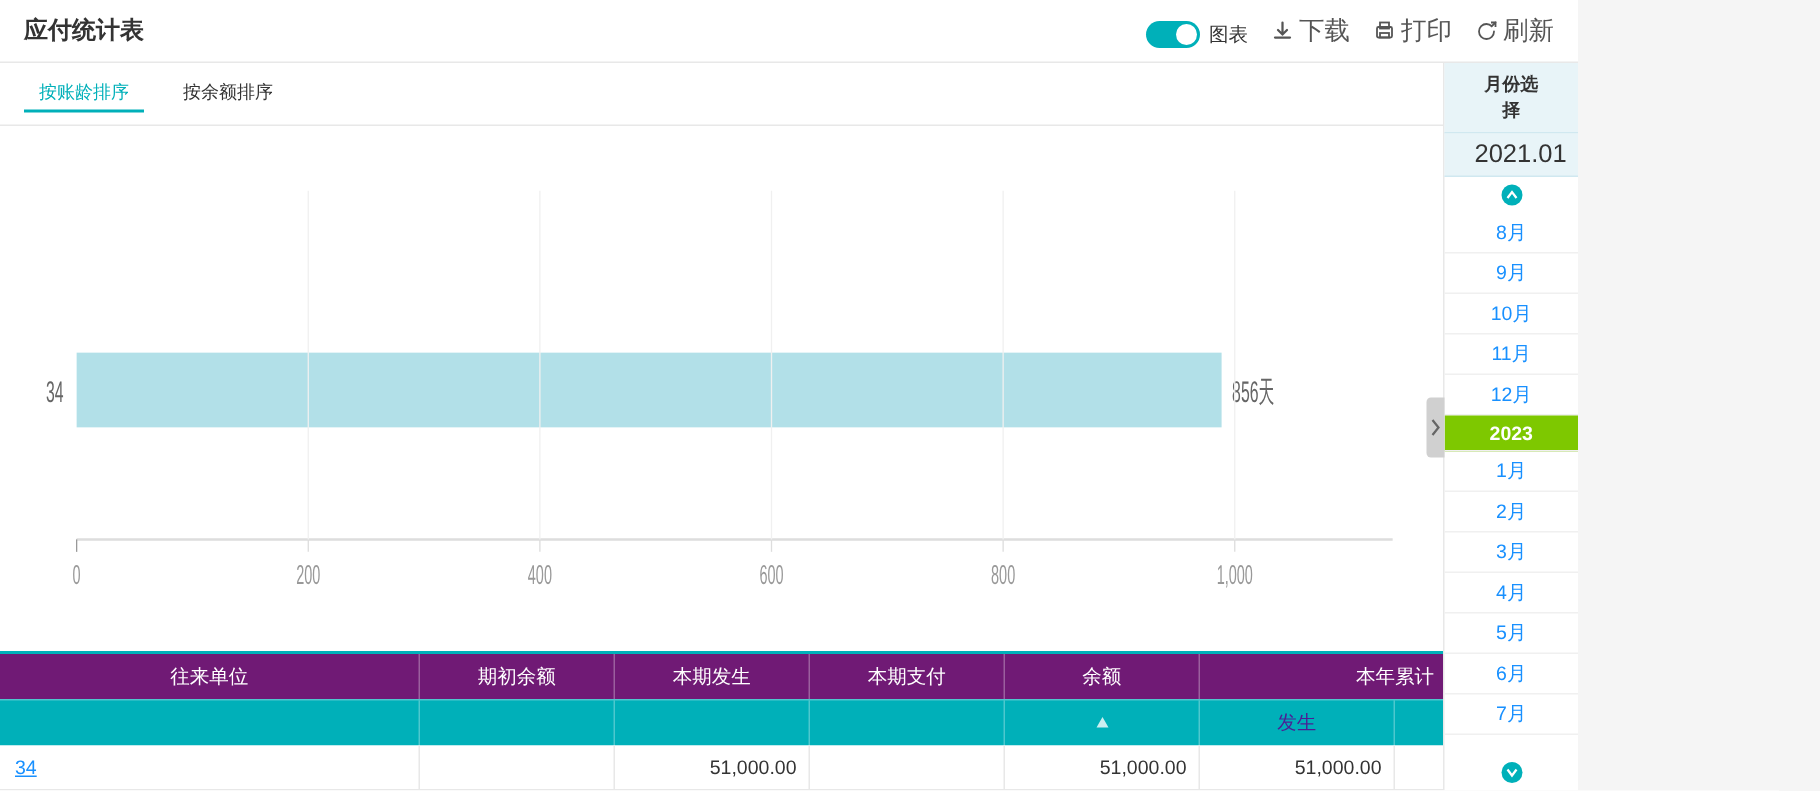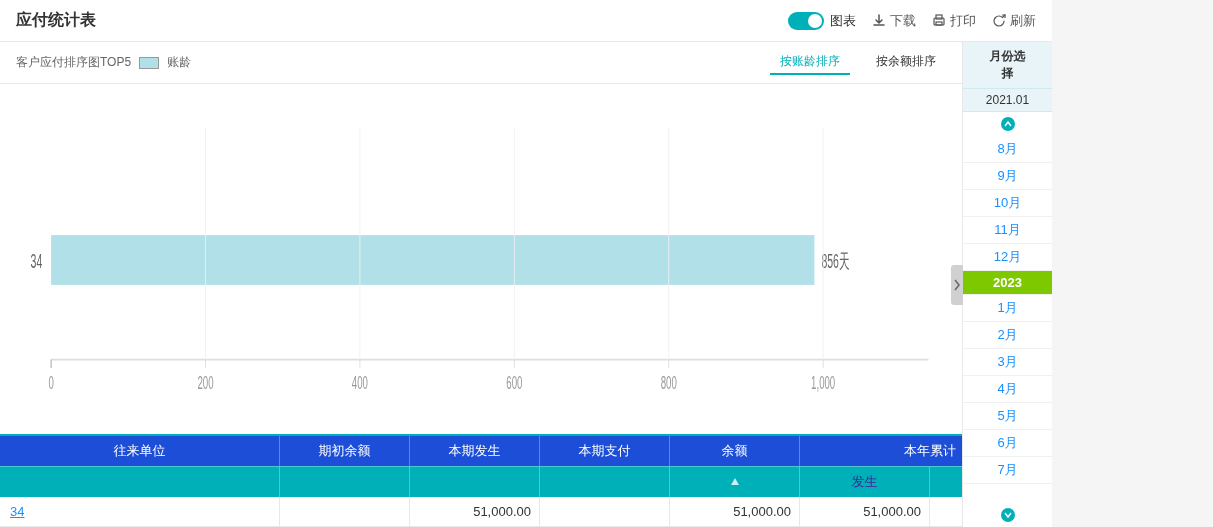--- a/index.html
+++ b/index.html
@@ -7,21 +7,21 @@
     
     .app-container { width: 1052px; height: 527px; display: flex; flex-direction: column; background: #fff; overflow: hidden; }
     
     
     .header { display: flex; align-items: center; justify-content: space-between; padding: 8px 16px; background: #fff; border-bottom: 1px solid #e8e8e8; height: 42px; }
     .header-title { font-size: 16px; font-weight: bold; color: #333; }
     .header-actions { display: flex; align-items: flex-end; gap: 16px; }
     .toggle-wrap { display: flex; align-items: center; gap: 6px; }
     .toggle { width: 36px; height: 18px; background: #00b0b9; border-radius: 9px; position: relative; cursor: pointer; }
     .toggle::after { content: ''; position: absolute; width: 14px; height: 14px; background: #fff; border-radius: 50%; top: 2px; right: 2px; }
-    .action-btn { display: flex; align-items: center; gap: 4px; cursor: pointer; color: #555; font-size: 13px; }
+    .action-btn { display: flex; align-items: center; gap: 4px; cursor: pointer; color: #555; font-size: 17px; }
     
     
     .main-content { display: flex; flex: 1; overflow: hidden; }
     
     
     .chart-area { flex: 1; display: flex; flex-direction: column; overflow: hidden; }
     
     
     .chart-header { display: flex; align-items: center; justify-content: space-between; padding: 8px 16px; border-bottom: 1px solid #e8e8e8; }
     .chart-legend { display: flex; align-items: center; gap: 8px; font-size: 12px; color: #666; }
@@ -40,29 +40,29 @@
     
     .table-data-row { display: grid; grid-template-columns: 280px 130px 130px 130px 130px 130px 130px; background: #fff; border-bottom: 1px solid #e8e8e8; }
     .td { padding: 7px 8px; text-align: right; font-size: 13px; border-right: 1px solid #e8e8e8; }
     .td:first-child { text-align: left; }
     .td-link { color: #1890ff; text-decoration: underline; cursor: pointer; }
     
     
     .sidebar { width: 90px; border-left: 1px solid #e8e8e8; display: flex; flex-direction: column; background: #fff; position: relative; }
     .sidebar-toggle { position: absolute; left: -12px; top: 50%; transform: translateY(-50%); width: 12px; height: 40px; background: #d0d0d0; display: flex; align-items: center; justify-content: center; cursor: pointer; border-radius: 3px 0 0 3px; z-index: 10; }
     .sidebar-header { background: #e8f4f8; padding: 6px 24px; font-size: 12px; color: #333; font-weight: bold; text-align: center; border-bottom: 1px solid #d0e8f0; }
-    .sidebar-year { background: #e8f4f8; padding: 4px 20px; font-size: 12px; color: #333; text-align: center; border-bottom: 1px solid #d0e8f0; }
+    .sidebar-year { background: #e8f4f8; padding: 4px 20px; font-size: 17px; color: #333; text-align: center; border-bottom: 1px solid #d0e8f0; }
     .sidebar-scroll-up { display: flex; align-items: center; justify-content: center; padding: 4px; cursor: pointer; }
     .sidebar-months { flex: 1; overflow: hidden; }
     .month-item { padding: 4px 8px; font-size: 13px; color: #1890ff; cursor: pointer; text-align: center; border-bottom: 1px solid #f0f0f0; }
     .month-item.year-label { background: #7ec800; color: #fff; font-weight: bold; padding: 4px 0; }
     .sidebar-scroll-down { display: flex; align-items: center; justify-content: center; padding: 4px; cursor: pointer; }
 
     
-    .header-top-row { display: grid; grid-template-columns: 280px 130px 130px 130px 130px 260px; background: #1d4ed8; color: #fff; }
+    .header-top-row { display: grid; grid-template-columns: 280px 130px 130px 130px 130px 260px; background: #701a75; color: #fff; }
     .header-bot-row { display: grid; grid-template-columns: 280px 130px 130px 130px 130px 130px 130px; background: #00b0b9; color: #4c1d95; border-top: 1px solid rgba(255,255,255,0.3); }
   </style>
 </head>
 <body>
 
 <div class="app-container">
 
   <div class="header">
     <span class="header-title">应付统计表</span>
     <div class="header-actions">
@@ -92,25 +92,20 @@
         <span>刷新</span>
       </div>
     </div>
   </div>
 
   <div class="main-content">
 
     <div class="chart-area">
 
       <div class="chart-header">
-        <div class="chart-legend">
-          <span>客户应付排序图TOP5</span>
-          <div class="legend-box"></div>
-          <span>账龄</span>
-        </div>
         <div class="chart-sort-btns">
           <div class="sort-btn active">按账龄排序</div>
           <div class="sort-btn">按余额排序</div>
         </div>
       </div>
 
       <div class="chart-canvas" style="height:220px;">
         <svg width="100%" height="100%" viewBox="0 0 1060 200" preserveAspectRatio="none">
 
           <text x="30" y="105" font-size="12" fill="#666" text-anchor="end" font-family="Microsoft YaHei, Arial">34</text>

